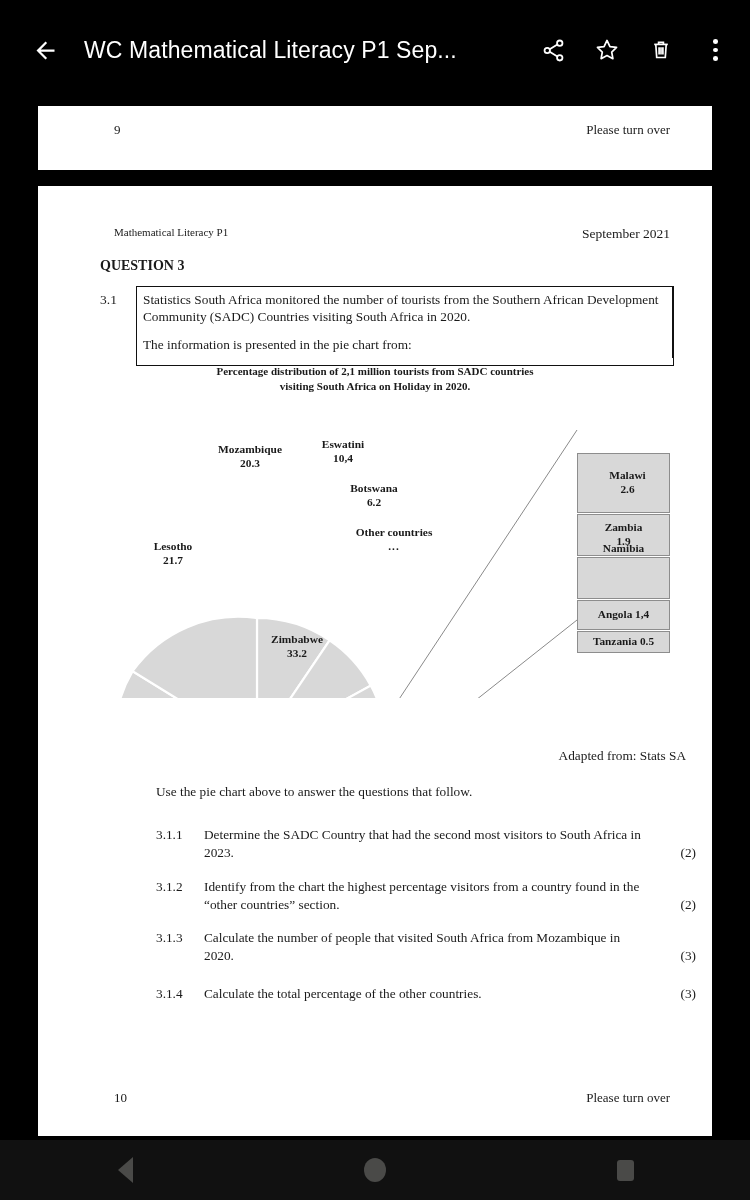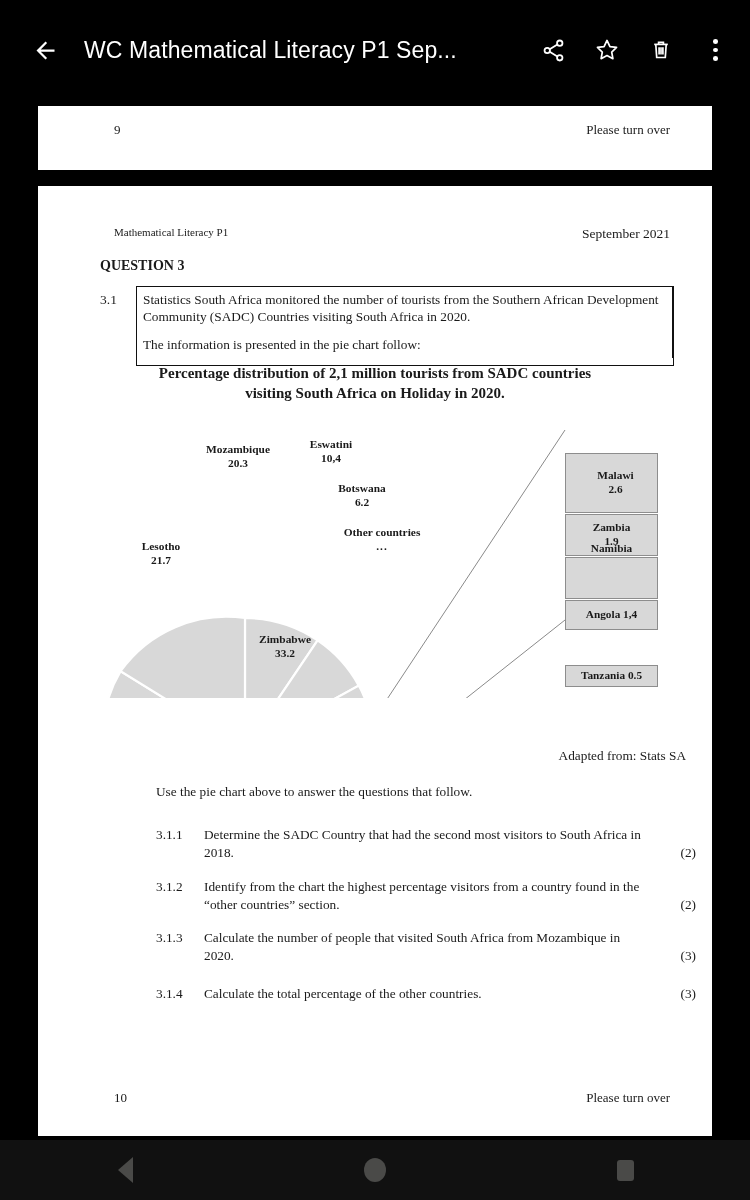--- a/index.html
+++ b/index.html
@@ -70,24 +70,24 @@
     font-size:13.3px;line-height:1.28;box-sizing:border-box;
   }
   .boxed p{margin:0;}
   .boxed .gap{height:11px;}
   .box-tail{
     position:absolute;left:634px;top:100px;width:2px;height:72px;background:#111;
   }
 
   .chart-title{
     position:absolute;left:0;right:0;top:178px;text-align:center;
-    font-size:15px;font-weight:bold;line-height:1.32;
-  }
-
-  .chart-area{position:absolute;left:0;top:222px;width:574px;height:290px;}
+    font-size:11px;font-weight:bold;line-height:1.32;
+  }
+
+  .chart-area{position:absolute;left:12px;top:222px;width:574px;height:290px;}
 
   .pielabel{position:absolute;font-weight:bold;font-size:11.4px;text-align:center;line-height:1.2;}
 
   .legend-box{
     position:absolute;background:#d8d8d8;border:1px solid #8d8d8d;
     display:flex;flex-direction:column;align-items:center;justify-content:center;
     font-weight:bold;font-size:11.3px;line-height:1.22;box-sizing:border-box;text-align:center;
   }
 
   .source{position:absolute;right:26px;top:562px;font-size:13.3px;}
@@ -160,21 +160,21 @@
 <div class="page doc">
 
   <div class="hdr-left">Mathematical Literacy P1</div>
   <div class="hdr-right">September 2021</div>
   <div class="qtitle">QUESTION 3</div>
 
   <div class="qnum31">3.1</div>
   <div class="boxed">
     <p>Statistics South Africa monitored the number of tourists from the Southern African Development Community (SADC) Countries visiting South Africa in 2020.</p>
     <div class="gap"></div>
-    <p>The information is presented in the pie chart follow:</p>
+    <p>The information is presented in the pie chart from:</p>
   </div>
   <div class="box-tail"></div>
 
   <div class="chart-title">
     <span>Percentage distribution of 2,1 million tourists from SADC countries</span><br>
     <span>visiting South Africa on Holiday in 2020.</span>
   </div>
 
   <div class="chart-area">
     <svg width="674" height="290" viewBox="0 0 674 290">
@@ -235,31 +235,31 @@
       <span>Zambia</span>
       <span>1.9</span>
     </div>
     <div class="legend-box" style="left:527px;top:149px;width:93px;height:42px;gap:44px;">
       <span>Namibia</span>
       <span>1.8</span>
     </div>
     <div class="legend-box" style="left:527px;top:192px;width:93px;height:30px;">
       <span><span>Angola</span> <span>1,4</span></span>
     </div>
-    <div class="legend-box" style="left:527px;top:223px;width:93px;height:22px;margin-top:34px;">
+    <div class="legend-box" style="left:527px;top:223px;width:93px;height:22px;">
       <span><span>Tanzania</span> <span>0.5</span></span>
     </div>
   </div>
 
   <div class="source">Adapted from: Stats SA</div>
   <div class="useline">Use the pie chart above to answer the questions that follow.</div>
 
   <div class="qrow" style="top:640px;">
     <span class="qn">3.1.1</span>
-    <span class="qt">Determine the SADC Country that had the second most visitors to South Africa in 2018.</span>
+    <span class="qt">Determine the SADC Country that had the second most visitors to South Africa in 2023.</span>
     <span class="mk" style="top:18px;">(2)</span>
   </div>
 
   <div class="qrow" style="top:692px;">
     <span class="qn">3.1.2</span>
     <span class="qt">Identify from the chart the highest percentage visitors from a country found in the “other countries” section.</span>
     <span class="mk" style="top:18px;">(2)</span>
   </div>
 
   <div class="qrow" style="top:743px;">

